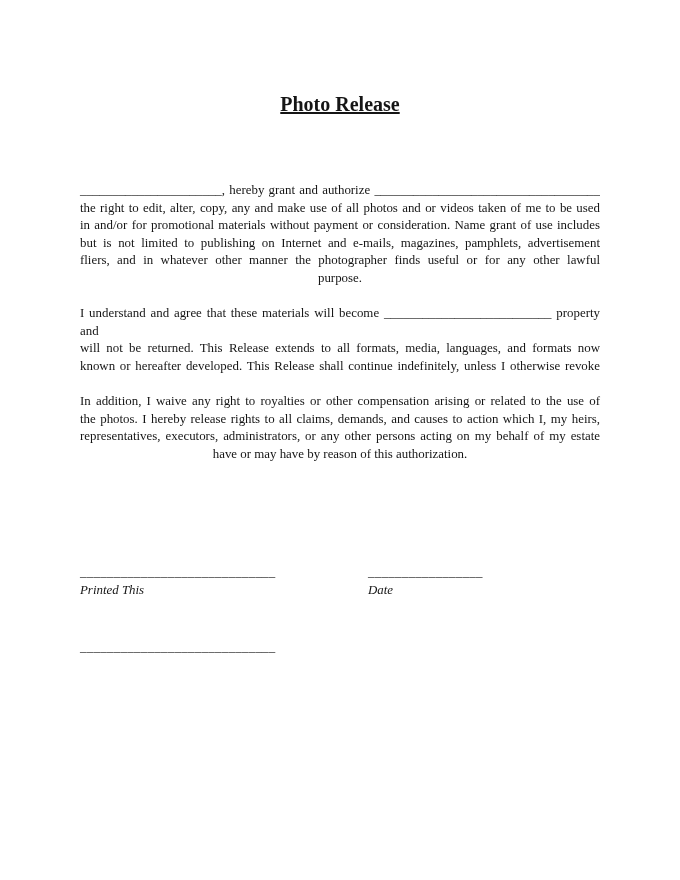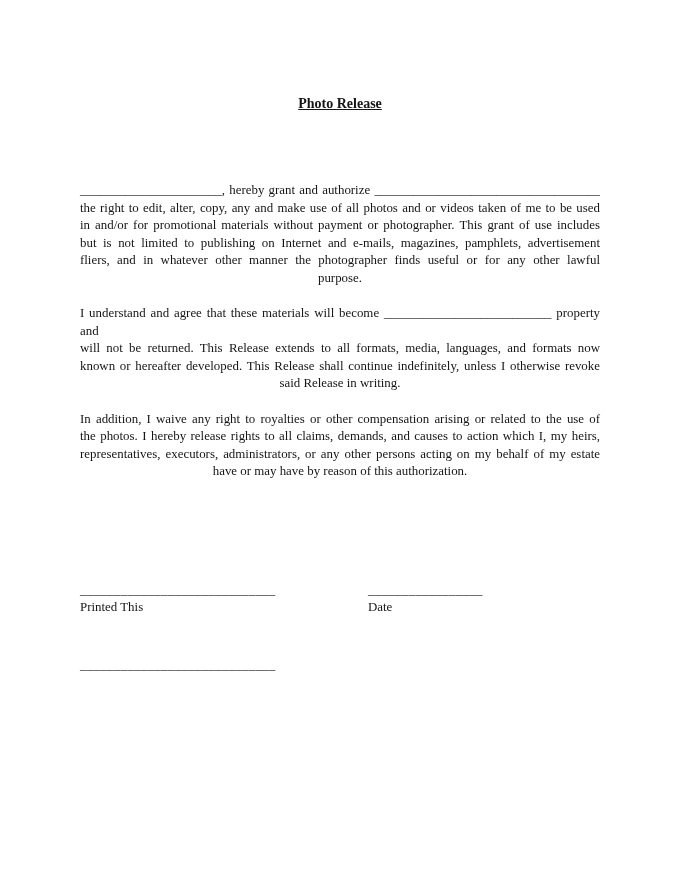--- a/index.html
+++ b/index.html
@@ -17,40 +17,41 @@
     line-height: 17.5px;
     color: #151515;
     overflow: hidden;
   }
   .doc-title {
     margin: 0;
     padding-top: 95px;
     height: 18px;
     line-height: 18px;
     text-align: center;
-    font-size: 14px;
+    font-size: 20px;
     font-weight: bold;
     text-decoration: underline;
   }
   .doc-body {
     margin: 69px 80px 0 80px;
     width: 520px;
   }
   .para {
     margin: 0 0 18px 0;
   }
   .jl {                       
     text-align: justify;
     text-align-last: justify;
   }
   .ll {                       
     text-align: center;
   }
   .sig-block {
     margin-top: 101px;
+    font-style: italic;
   }
   .sig-row {
     display: flex;
     flex-direction: row;
   }
   .sig-col-left {
     width: 288px;
     flex: 0 0 288px;
   }
   .sig-line {
@@ -69,31 +70,30 @@
 
 <div class="page">
 
   <h1 class="doc-title">Photo Release</h1>
 
   <div class="doc-body">
 
     <div class="para">
       <div class="jl">______________________, hereby grant and authorize ___________________________________</div>
       <div class="jl">the right to edit, alter, copy, any and make use of all photos and or videos taken of me to be used</div>
-      <div class="jl">in and/or for promotional materials without payment or photographer. This grant of use includes</div>
+      <div class="jl">in and/or for promotional materials without payment or consideration. Name grant of use includes</div>
       <div class="jl">but is not limited to publishing on Internet and e-mails, magazines, pamphlets, advertisement</div>
       <div class="jl">fliers, and in whatever other manner the photographer finds useful or for any other lawful</div>
       <div class="ll">purpose.</div>
     </div>
 
     <div class="para">
       <div class="jl">I understand and agree that these materials will become __________________________ property and</div>
       <div class="jl">will not be returned. This Release extends to all formats, media, languages, and formats now</div>
       <div class="jl">known or hereafter developed. This Release shall continue indefinitely, unless I otherwise revoke</div>
-      <div class="ll">said Release in writing.</div>
     </div>
 
     <div class="para">
       <div class="jl">In addition, I waive any right to royalties or other compensation arising or related to the use of</div>
       <div class="jl">the photos. I hereby release rights to all claims, demands, and causes to action which I, my heirs,</div>
       <div class="jl">representatives, executors, administrators, or any other persons acting on my behalf of my estate</div>
       <div class="ll">have or may have by reason of this authorization.</div>
     </div>
 
     <div class="sig-block">

